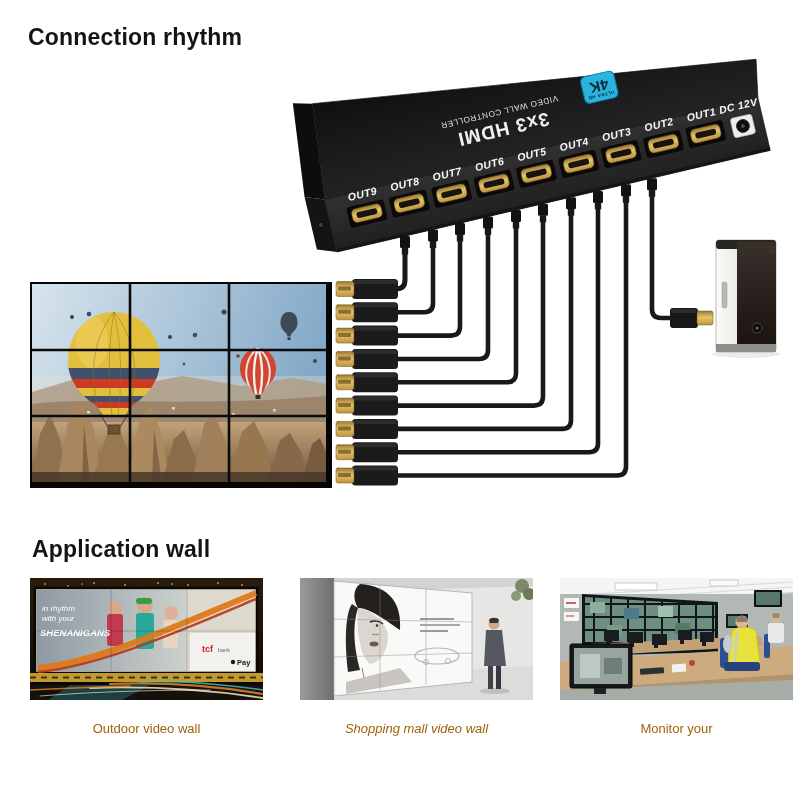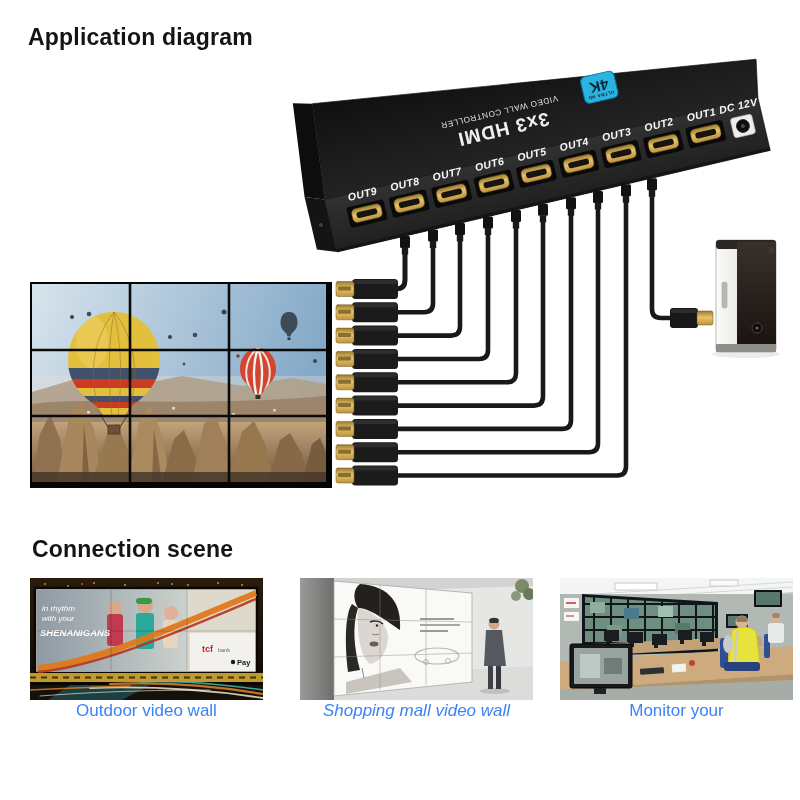--- a/index.html
+++ b/index.html
@@ -1,28 +1,28 @@
 <!DOCTYPE html>
 <html><head>
 <meta charset="utf-8">
 <style>
   html,body{margin:0;padding:0;background:#ffffff;}
   body{width:800px;height:800px;position:relative;font-family:"Liberation Sans",sans-serif;overflow:hidden;}
   .abs{position:absolute;}
   .heading{font-size:23px;font-weight:bold;color:#141414;letter-spacing:.2px;}
-  .caption{font-size:17px;color:#3b82f6;text-align:center;}
+  .caption{font-size:13px;color:#a16207;text-align:center;margin-top:20px;}
   #diagram-svg{left:0;top:0;pointer-events:none;}
   #video-wall{left:30px;top:282px;width:298px;height:202px;background:#050505;padding:2px;box-sizing:content-box;}
   .scene-card{top:578px;width:233px;height:152px;}
   .portlbl{font-size:10.5px;font-weight:bold;font-style:italic;fill:#f7f7f7;letter-spacing:.4px;}
 </style>
 </head>
 <body>
 
-<div class="abs heading" style="left:28px;top:24px;">Application diagram</div>
+<div class="abs heading" style="left:28px;top:24px;">Connection rhythm</div>
 
 <svg id="diagram-svg" class="abs" width="800" height="565" viewBox="0 0 800 565">
   <defs>
     <linearGradient id="gFace" x1="0" y1="1" x2="0" y2="0">
       <stop offset="0" stop-color="#202020"></stop>
         <stop offset="1" stop-color="#313131"></stop>
     </linearGradient>
     <linearGradient id="gTop" x1="0" y1="1" x2="0" y2="0">
       <stop offset="0" stop-color="#232323"></stop>
         <stop offset="1" stop-color="#101010"></stop>
@@ -329,21 +329,21 @@
 
   <g stroke="#0b0b0b" stroke-width="2.6">
     <line x1="98" y1="0" x2="98" y2="198"></line>
         <line x1="197" y1="0" x2="197" y2="198"></line>
     <line x1="0" y1="66" x2="294" y2="66"></line>
         <line x1="0" y1="132" x2="294" y2="132"></line>
   </g>
 </svg>
 </div>
 
-<div class="abs heading" style="left:32px;top:536px;">Connection scene</div>
+<div class="abs heading" style="left:32px;top:536px;">Application wall</div>
 
 <div class="abs scene-card" style="left:30px;">
 <svg width="233" height="122" viewBox="0 0 233 122">
   <defs>
     <linearGradient id="gNight" x1="0" y1="0" x2="0" y2="1">
       <stop offset="0" stop-color="#2a1c0c"></stop>
           <stop offset="1" stop-color="#0d0803"></stop>
     </linearGradient>
     <linearGradient id="gPhoto" x1="0" y1="0" x2="1" y2="0">
       <stop offset="0" stop-color="#8e9aa4"></stop>

